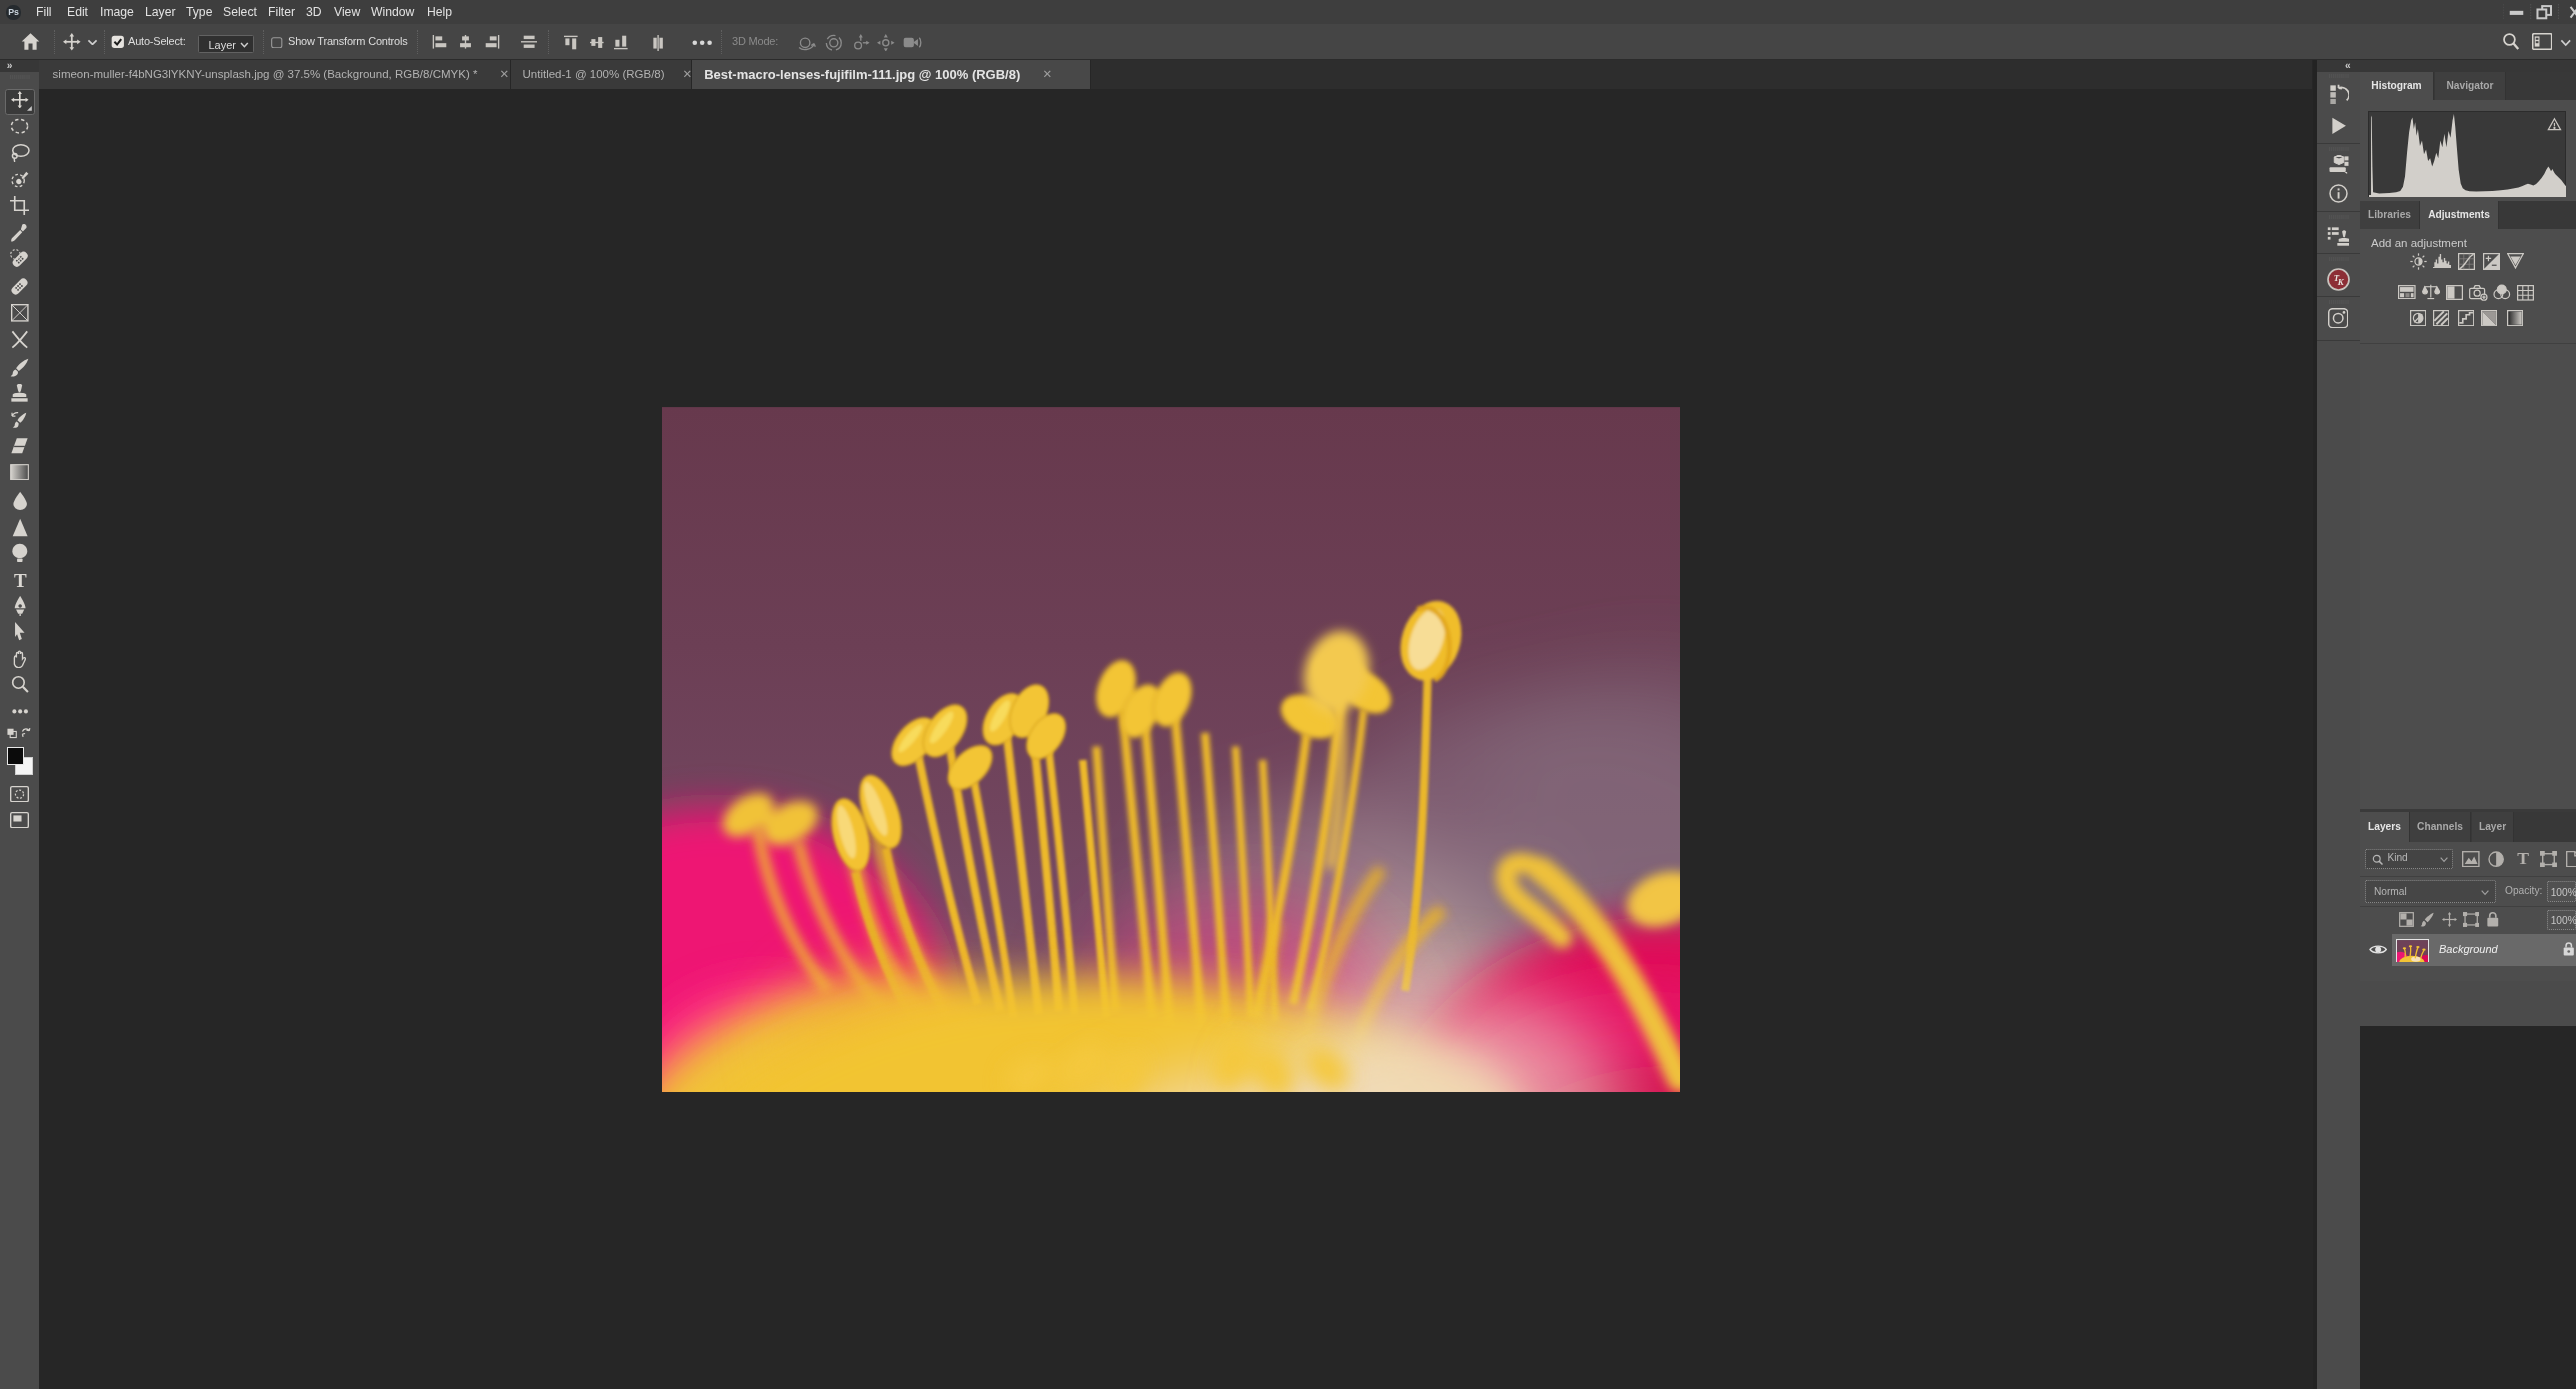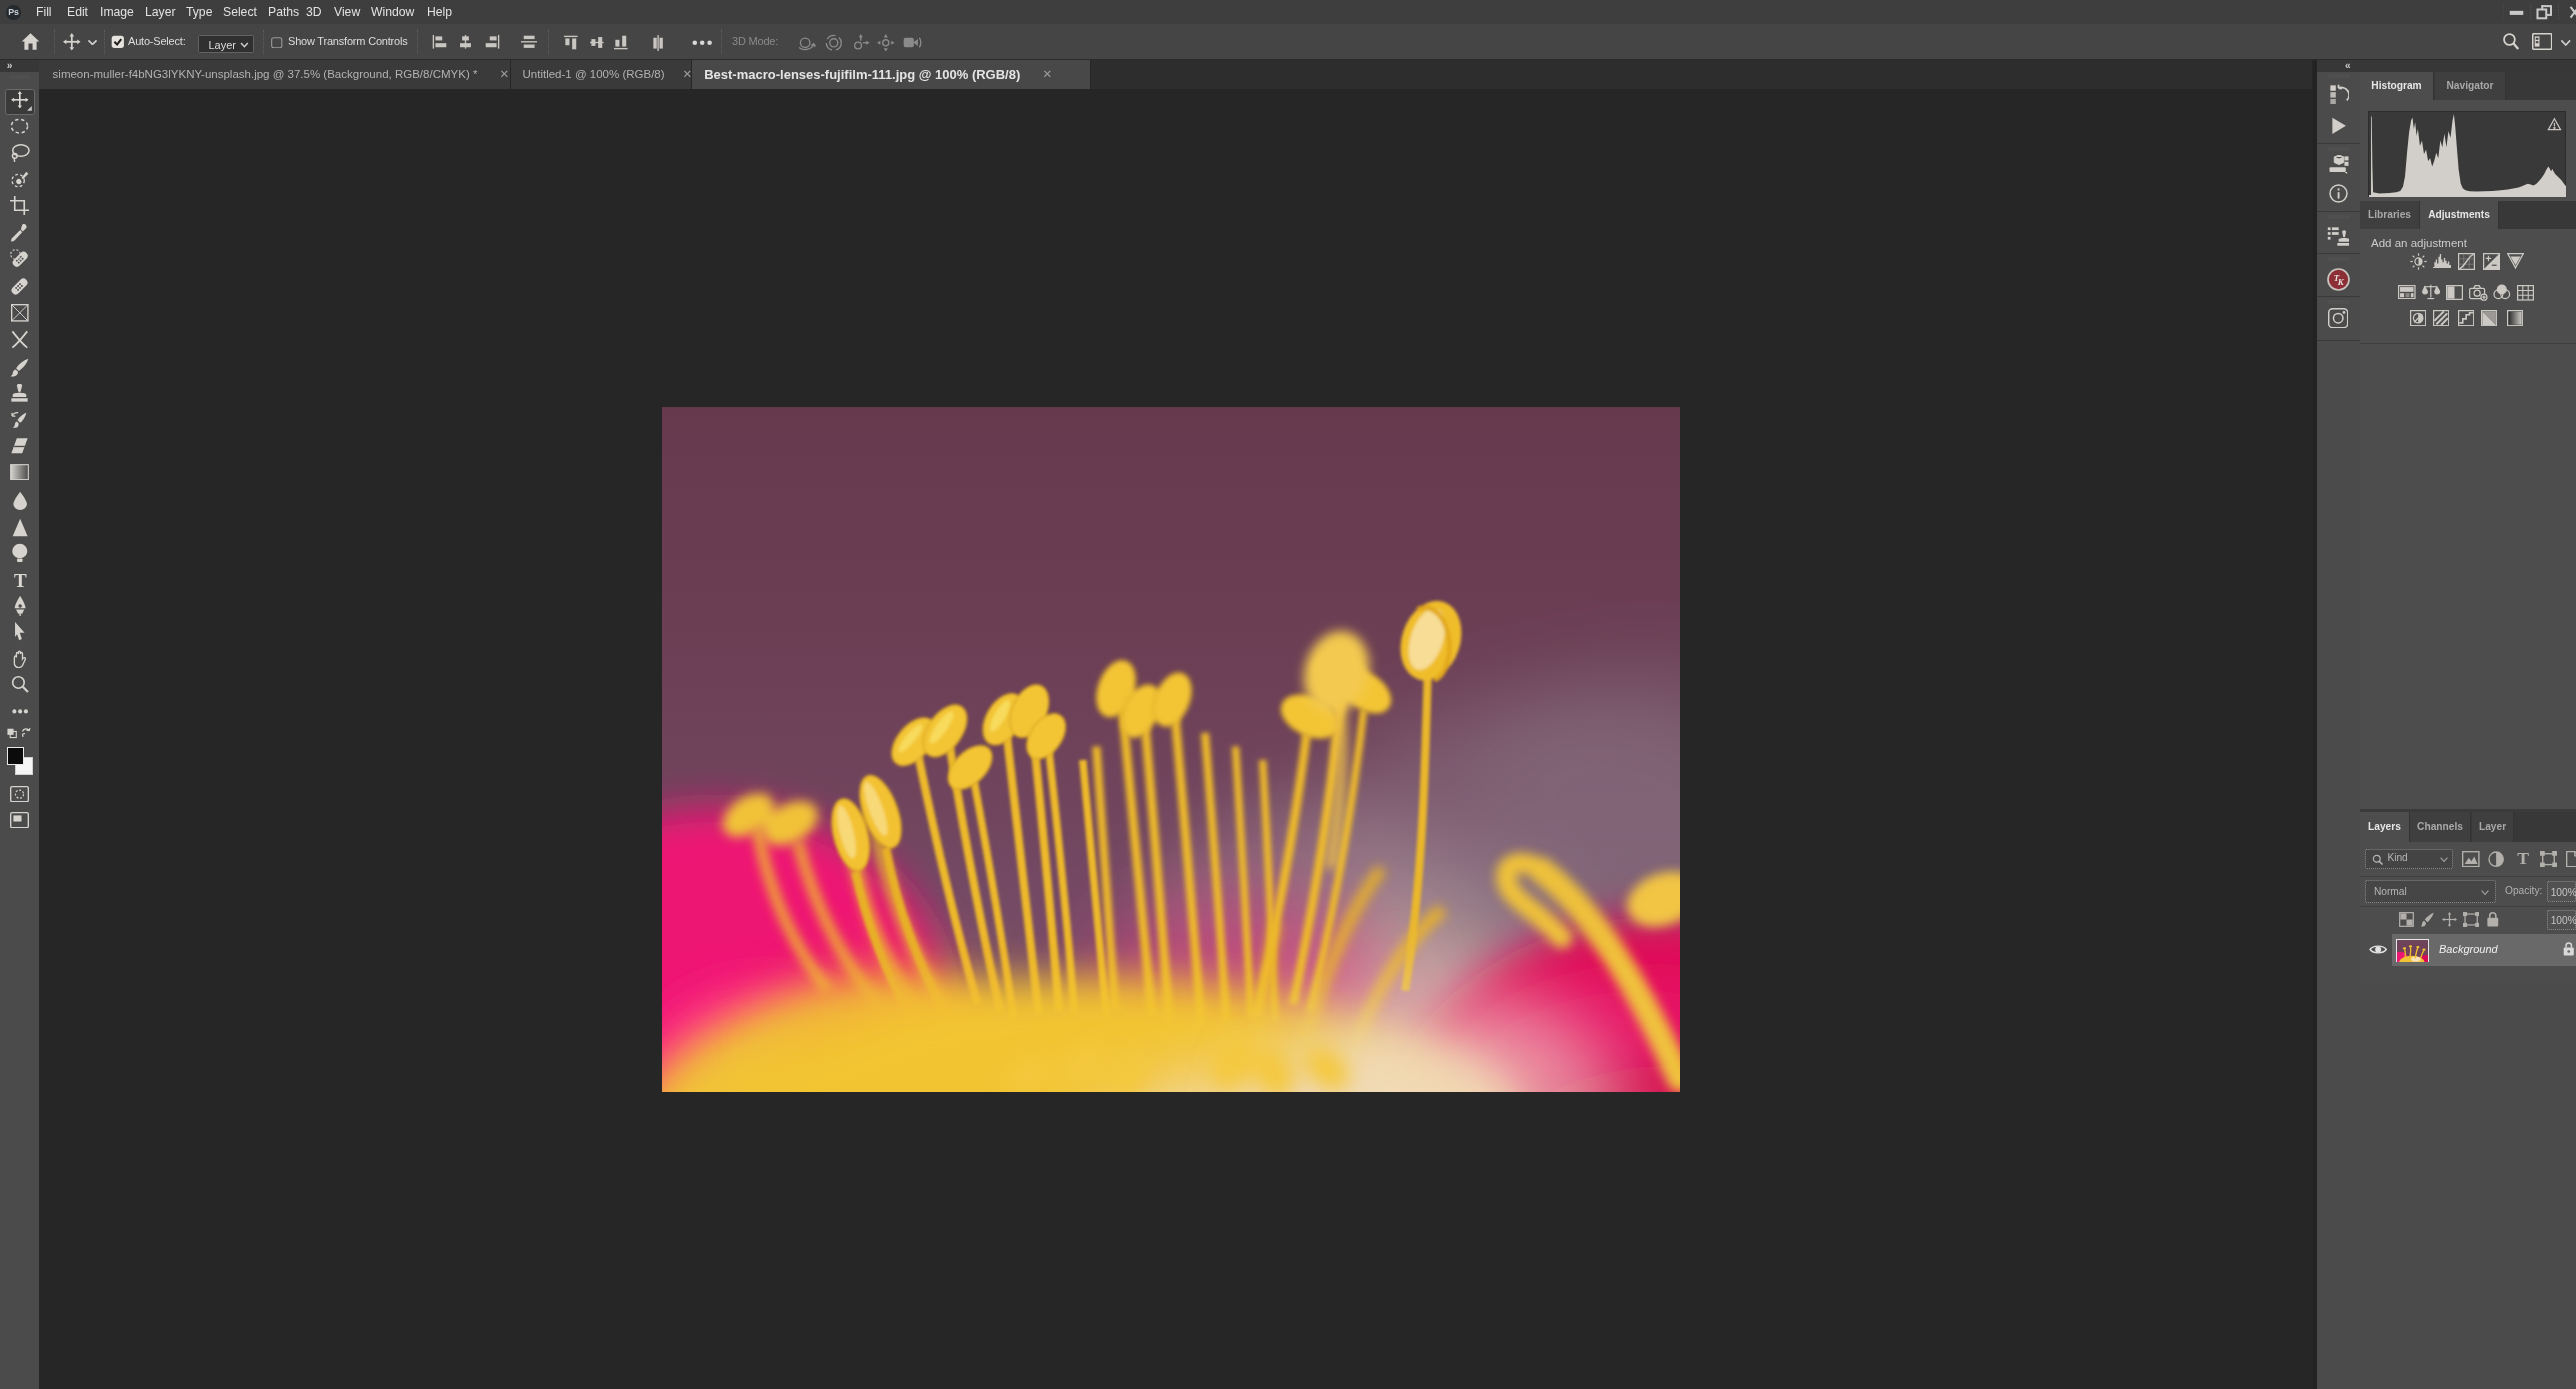--- a/index.html
+++ b/index.html
@@ -12,41 +12,41 @@
 #toolbar{position:absolute;left:0;top:60px;width:39px;height:1329px;background:#4b4b4b;}
 #tbhead{position:absolute;left:0;top:60px;width:39px;height:12.2px;background:#373737;color:#cccccc;font-size:10.2px;line-height:12.2px;font-weight:bold;letter-spacing:-1.4px;padding-left:6.8px;box-sizing:border-box;}
 #tabbar{position:absolute;left:39px;top:60px;width:2273px;height:29px;background:#2d2d2d;text-align:center;}
 .tab{position:absolute;top:0;height:29px;background:#3a3a3a;color:#b2b2b2;font-size:11.5px;line-height:29px;white-space:nowrap;overflow:hidden;border-right:0.7px solid #262626;box-sizing:border-box;}
 .tab .x{color:#9f9f9f;font-size:11.5px;margin-left:9.5px;}
 .tabactive{background:#484848;color:#e4e4e4;text-decoration:underline;}
 #canvas{position:absolute;left:39px;top:89px;width:2273px;height:1300px;background:#262626;}
 #photo{position:absolute;left:623px;top:318px;width:1018px;height:685px;}
 #rdivider{position:absolute;left:2313px;top:60px;width:4.1px;height:1329px;background:#232323;}
 #strip{position:absolute;left:2317px;top:60px;width:43px;height:1329px;background:#4b4b4b;}
-#panels{position:absolute;left:2360px;top:60px;width:216px;height:1329px;background:#4b4b4b;}
+#panels{position:absolute;left:2360px;top:60px;width:216px;height:966px;background:#4b4b4b;}
 #phead{position:absolute;left:2317px;top:60px;width:259px;height:12.2px;background:#373737;color:#cccccc;font-size:10.2px;font-weight:bold;letter-spacing:-1.4px;line-height:12.2px;}
 .ptabrow{position:absolute;left:0;width:216px;height:28px;background:#383838;}
 .ptab{position:absolute;top:0;height:28px;font-size:10.2px;font-weight:bold;line-height:28px;color:#a9a9a9;text-align:center;background:#3f3f3f;border-right:0.7px solid #333333;box-sizing:border-box;}
 .ptabactive{background:#4d4d4d;color:#e6e6e6;}
 .combo{position:absolute;background:#3a3a3a;border:0.7px solid #666666;border-radius:1.4px;box-sizing:border-box;color:#bcbcbc;font-size:12.2px;}
 .valbox{position:absolute;background:#424242;border:0.7px solid #5d5d5d;border-radius:1.4px;box-sizing:border-box;color:#c8c8c8;font-size:12.2px;}
 svg{display:block}
 .icon{position:absolute;}
 </style></head>
 <body>
 
 <div id="menubar">
 <div id="pslogo">Ps</div>
 <span class="mi" style="left:36px">Fill</span>
 <span class="mi" style="left:67px">Edit</span>
 <span class="mi" style="left:100px">Image</span>
 <span class="mi" style="left:145px">Layer</span>
 <span class="mi" style="left:186px">Type</span>
 <span class="mi" style="left:223px">Select</span>
-<span class="mi" style="left:268px">Paths</span>
+<span class="mi" style="left:268px">Filter</span>
 <span class="mi" style="left:306px">3D</span>
 <span class="mi" style="left:334px">View</span>
 <span class="mi" style="left:371px">Window</span>
 <span class="mi" style="left:427px">Help</span>
 
 <svg class="icon" style="left:2503px;top:0" width="73" height="24.4" viewBox="0 0 108 36">
 <line x1="0" y1="6" x2="0" y2="30" stroke="#5f5f5f" stroke-width="1" stroke-dasharray="2,2"></line>
 <line x1="41" y1="6" x2="41" y2="30" stroke="#5f5f5f" stroke-width="1" stroke-dasharray="2,2"></line>
 <line x1="82" y1="6" x2="82" y2="30" stroke="#5f5f5f" stroke-width="1" stroke-dasharray="2,2"></line>
 <rect x="10" y="16" width="20" height="6" fill="#c9c9c9"></rect>

